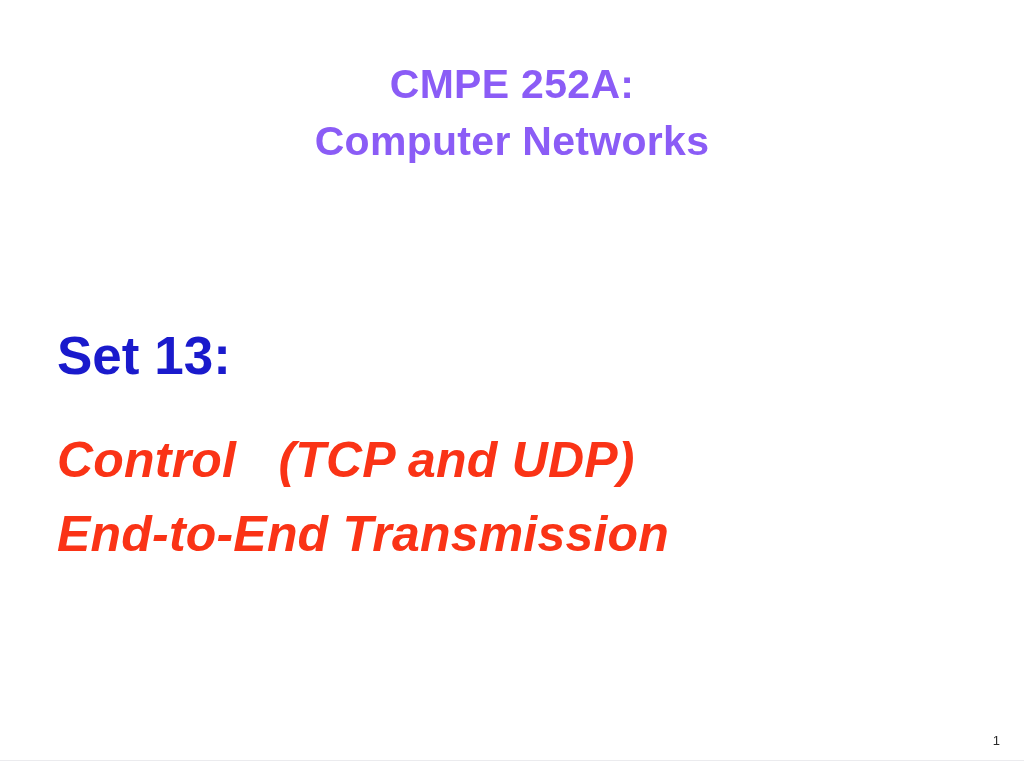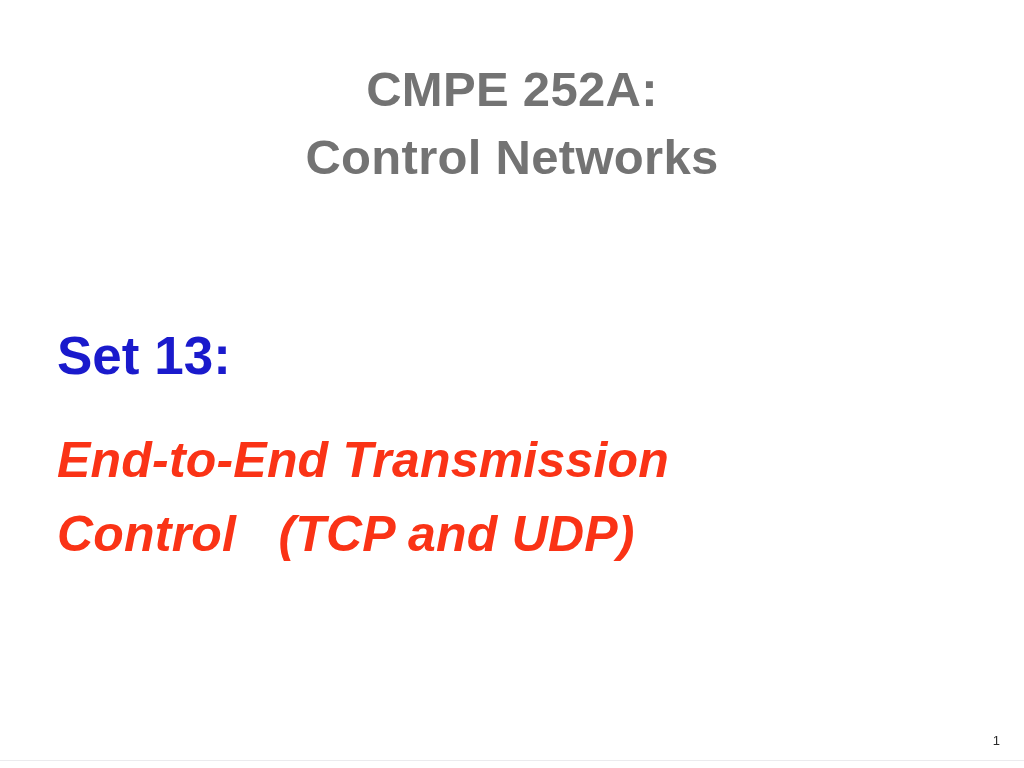--- a/index.html
+++ b/index.html
@@ -22,24 +22,24 @@
   
   .title-block {
     position: absolute;
     left: 0;
     top: 56px;
     width: 1024px;
     text-align: center;
   }
   .title-line {
     display: block;
-    color: #737373;
+    color: #8b5cf6;
     font-family: "Liberation Sans", sans-serif;
     font-weight: bold;
-    font-size: 49px;
+    font-size: 41px;
     line-height: 1.38;
     letter-spacing: 0.3px;
     white-space: pre;
   }
 
   
   .body-block {
     position: absolute;
     left: 57px;
     top: 326px;
@@ -88,25 +88,25 @@
     text-align: right;
   }
 </style>
 </head>
 <body>
 
 <div class="slide">
 
   <div class="title-block">
     <span class="title-line">CMPE 252A:</span>
-    <span class="title-line">Control Networks</span>
+    <span class="title-line">Computer Networks</span>
   </div>
 
   <div class="body-block">
     <span class="set-label">Set 13:</span>
+    <span class="subject-line">Control   (TCP and UDP)</span>
     <span class="subject-line">End-to-End Transmission</span>
-    <span class="subject-line">Control   (TCP and UDP)</span>
   </div>
 
   <div class="footer-rule"></div>
   <div class="page-number">1</div>
 
 </div>
 
 </body></html>

